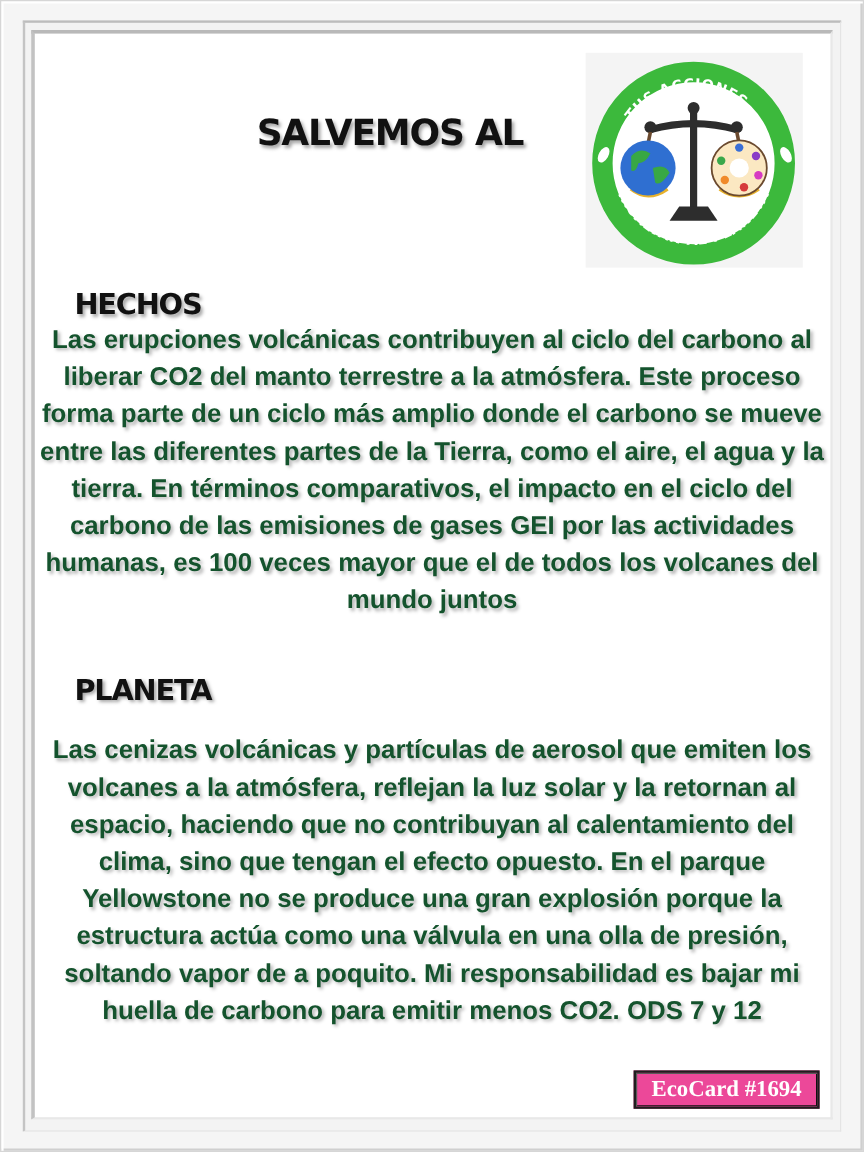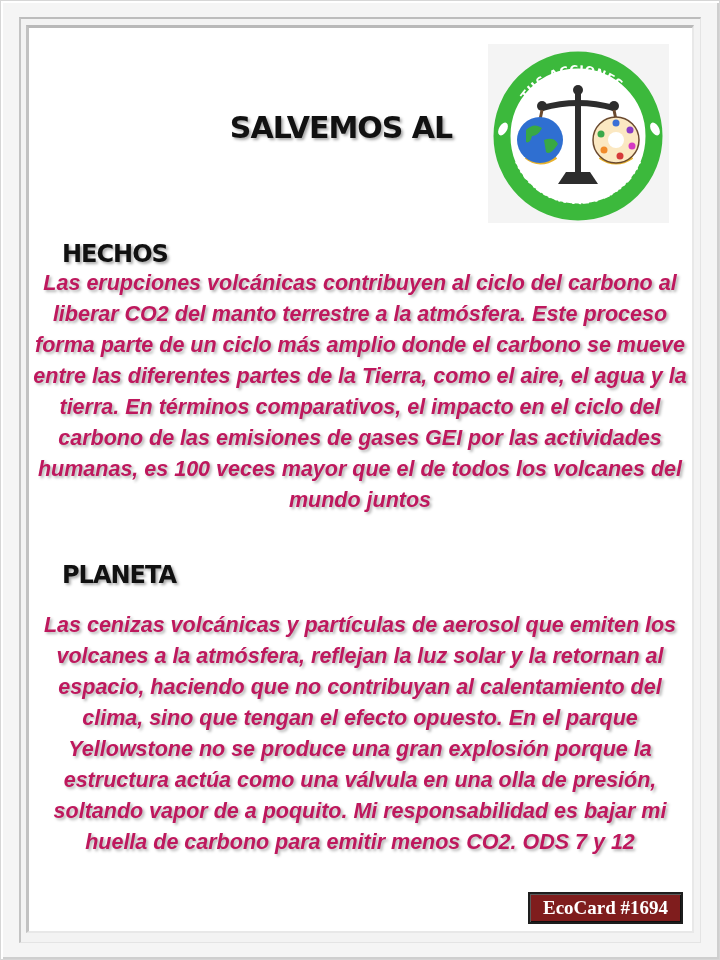--- a/index.html
+++ b/index.html
@@ -1,24 +1,24 @@
 <!DOCTYPE html>
 <html><head>
 <meta charset="utf-8">
 <style>
   html, body { margin:0; padding:0; }
   body { width:720px; height:960px; background:#ffffff; position:relative; overflow:hidden; font-family:"Liberation Sans", sans-serif; }
   .frame-outer { position:absolute; left:0; top:0; width:720px; height:960px; box-sizing:border-box; background:#f5f5f5; border:1px solid #d6d6d6; box-shadow: inset 2px 2px 0 #ffffff, inset -2px -2px 0 #cfcfcf; }
   .frame-mat { position:absolute; left:19px; top:17px; width:682px; height:926px; box-sizing:border-box; background:#f3f3f3; border-top:2px solid #bdbdbd; border-left:2px solid #c4c4c4; border-right:1px solid #e4e4e4; border-bottom:1px solid #e4e4e4; }
   .card { position:absolute; left:26px; top:25px; width:668px; height:908px; box-sizing:border-box; background:#ffffff; border-top:3px solid #b9b9b9; border-left:3px solid #c2c2c2; border-right:2px solid #e8e8e8; border-bottom:2px solid #e8e8e8; }
-  .title { position:absolute; left:180px; top:90px; width:290px; text-align:center; font-family:"DejaVu Sans", sans-serif; font-weight:bold; font-size:30px; line-height:44px; color:#111; letter-spacing:-1px; text-shadow:2px 2px 3px rgba(0,0,0,0.35); margin:16px; }
+  .title { position:absolute; left:180px; top:90px; width:290px; text-align:center; font-family:"DejaVu Sans", sans-serif; font-weight:bold; font-size:30px; line-height:44px; color:#111; letter-spacing:-1px; text-shadow:2px 2px 3px rgba(0,0,0,0.35); margin:0; }
   .logo { position:absolute; left:488px; top:44px; width:181px; height:179px; background:#f4f4f4; }
   .section-heading { position:absolute; left:62px; font-family:"DejaVu Sans", sans-serif; font-weight:bold; font-size:24px; letter-spacing:-1px; color:#111; text-shadow:2px 2px 3px rgba(0,0,0,0.35); margin:0; }
-  .body-text { position:absolute; left:32px; width:656px; text-align:center; font-family:"Liberation Sans", sans-serif; font-weight:bold; font-size:21.5px; line-height:31px; color:#be185d; text-shadow:2px 2px 3px rgba(0,0,0,0.3); margin:0;font-style:italic; }
-  .badge { position:absolute; left:528px; top:892px; width:155px; height:32px; box-sizing:border-box; background:#7f1d1d; border:2px solid #1e1e1e; box-shadow: inset 1px 1px 0 #5a5a5a, inset -1px -1px 0 #111; color:#ffffff; font-family:"Liberation Serif", serif; font-weight:bold; font-size:19px; line-height:28px; text-align:center; }
+  .body-text { position:absolute; left:32px; width:656px; text-align:center; font-family:"Liberation Sans", sans-serif; font-weight:bold; font-size:21.5px; line-height:31px; color:#14532d; text-shadow:2px 2px 3px rgba(0,0,0,0.3); margin:0; }
+  .badge { position:absolute; left:528px; top:892px; width:155px; height:32px; box-sizing:border-box; background:#ec4899; border:2px solid #1e1e1e; box-shadow: inset 1px 1px 0 #5a5a5a, inset -1px -1px 0 #111; color:#ffffff; font-family:"Liberation Serif", serif; font-weight:bold; font-size:19px; line-height:28px; text-align:center; }
 </style>
 </head>
 <body>
 
 <div class="frame-outer"></div>
 <div class="frame-mat"></div>
 <div class="card"></div>
 
 <h1 class="title">
   <span>SALVEMOS AL</span><br>

